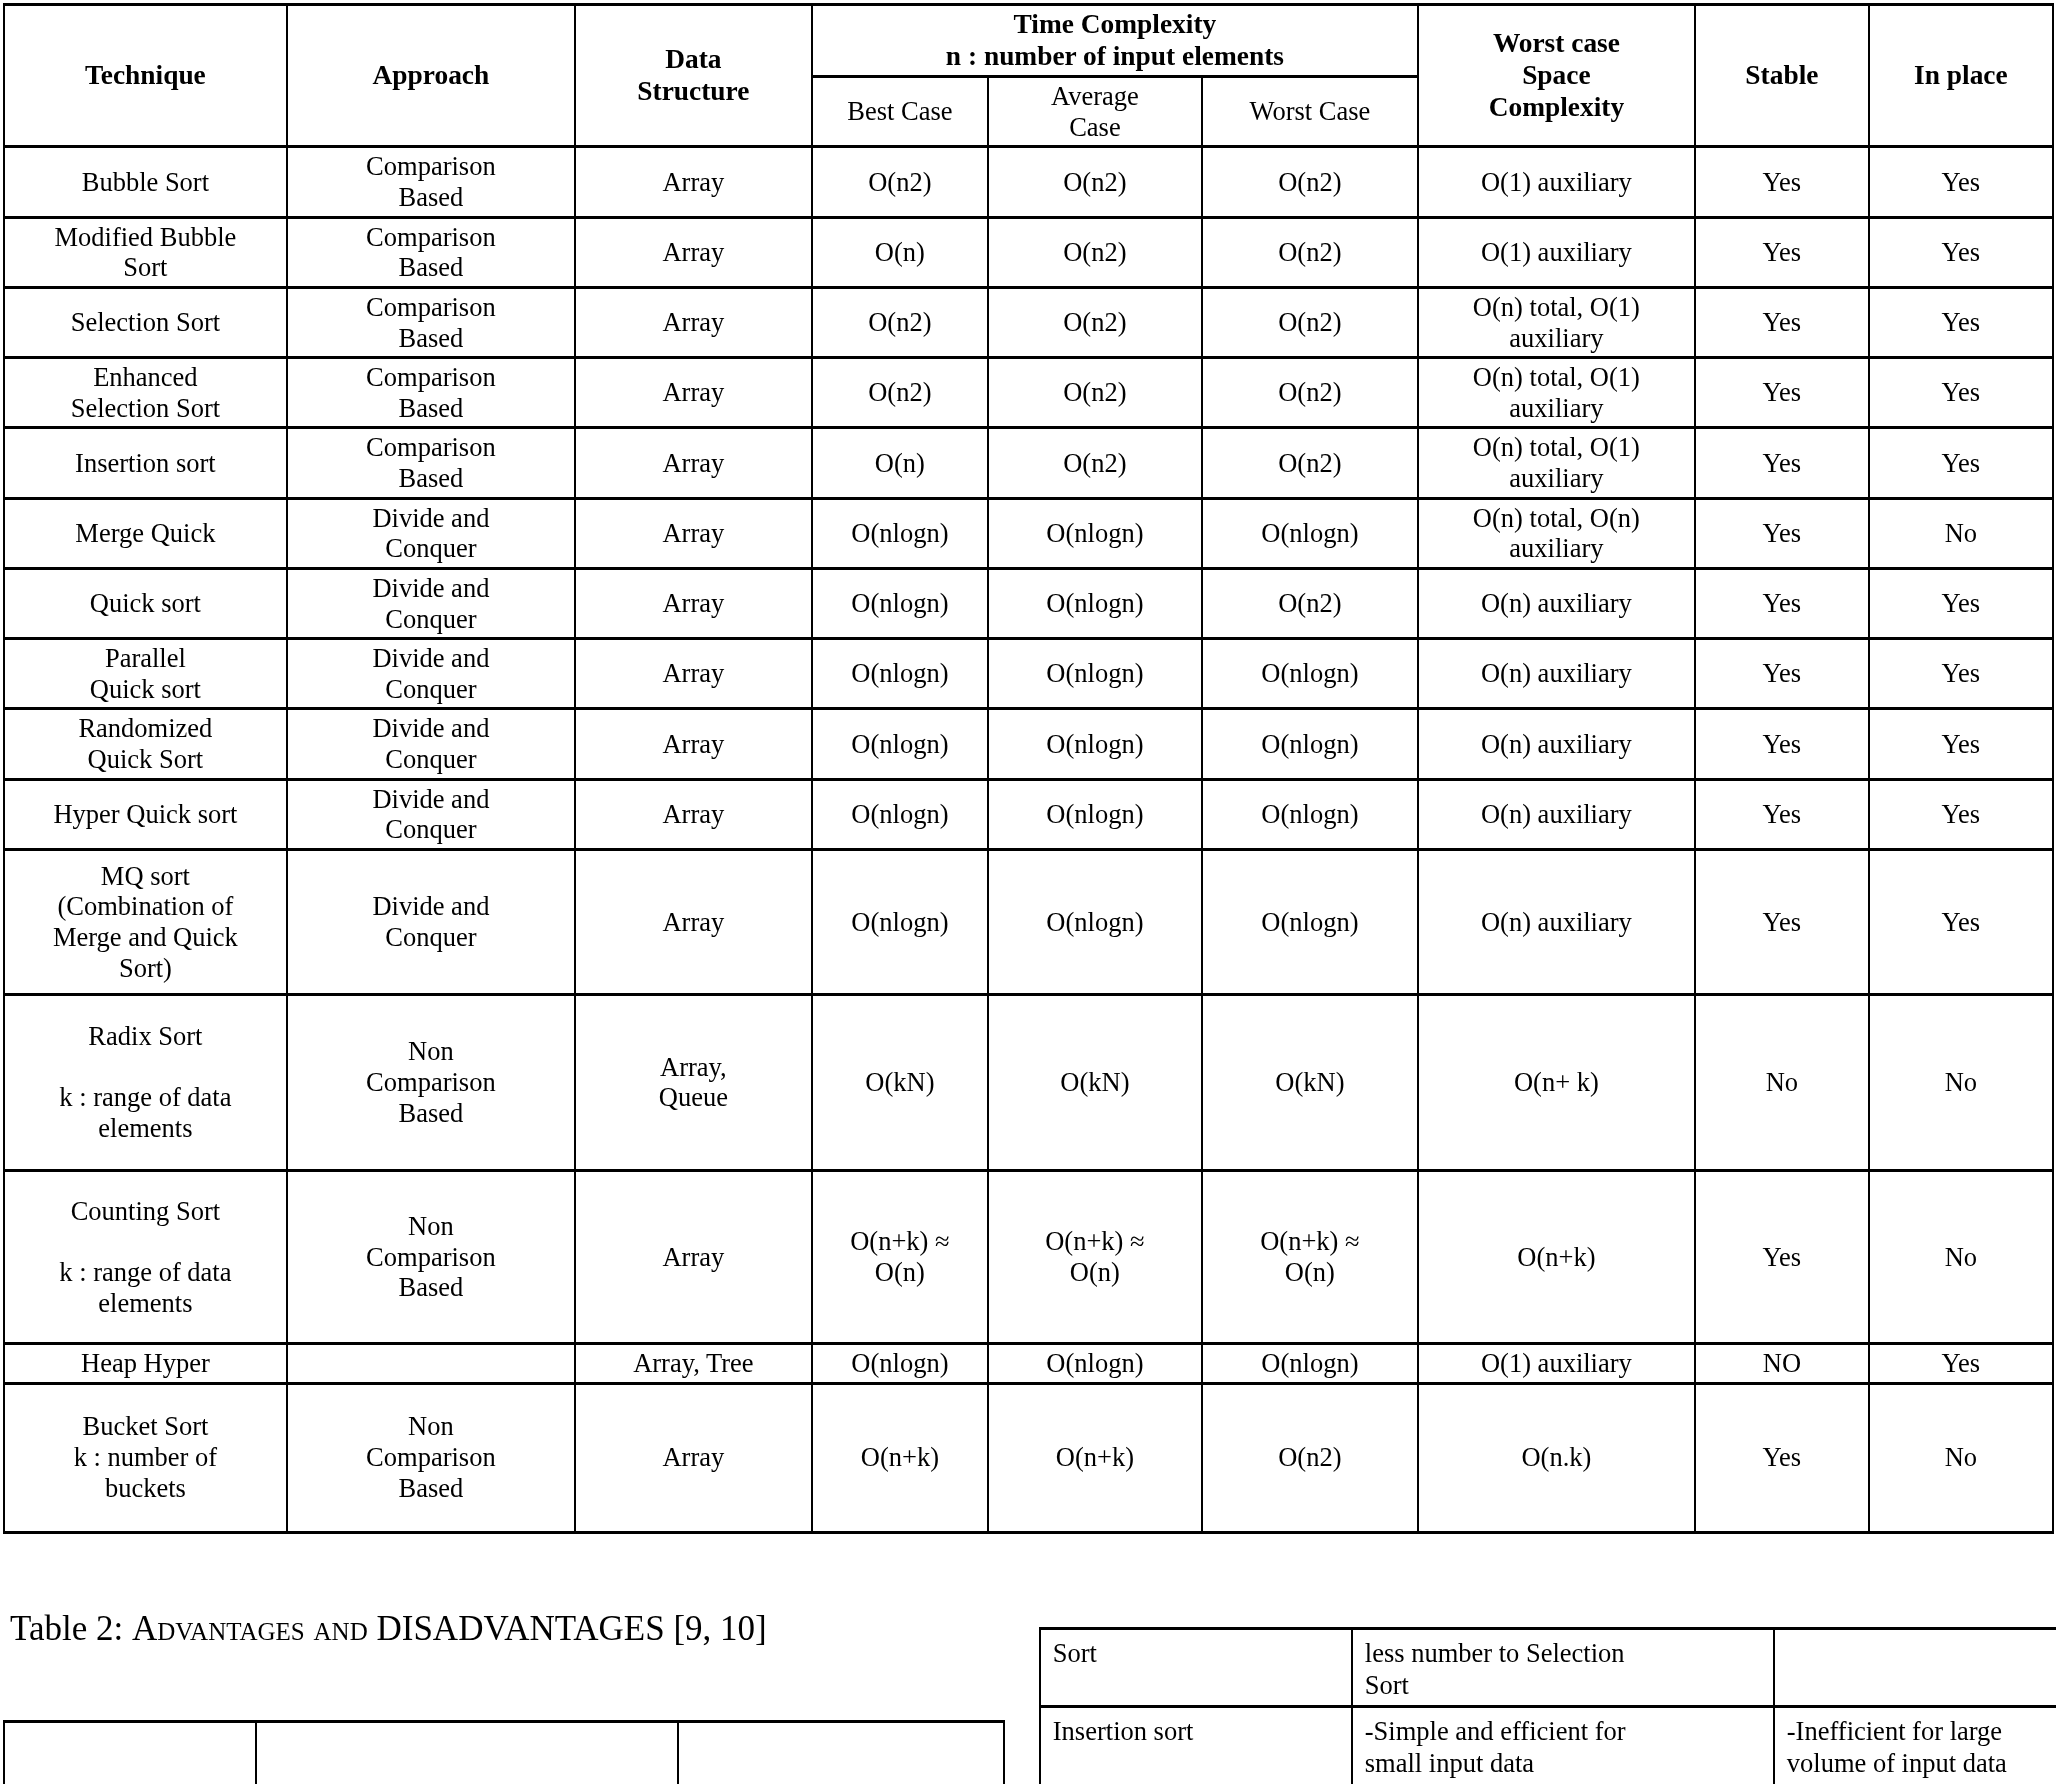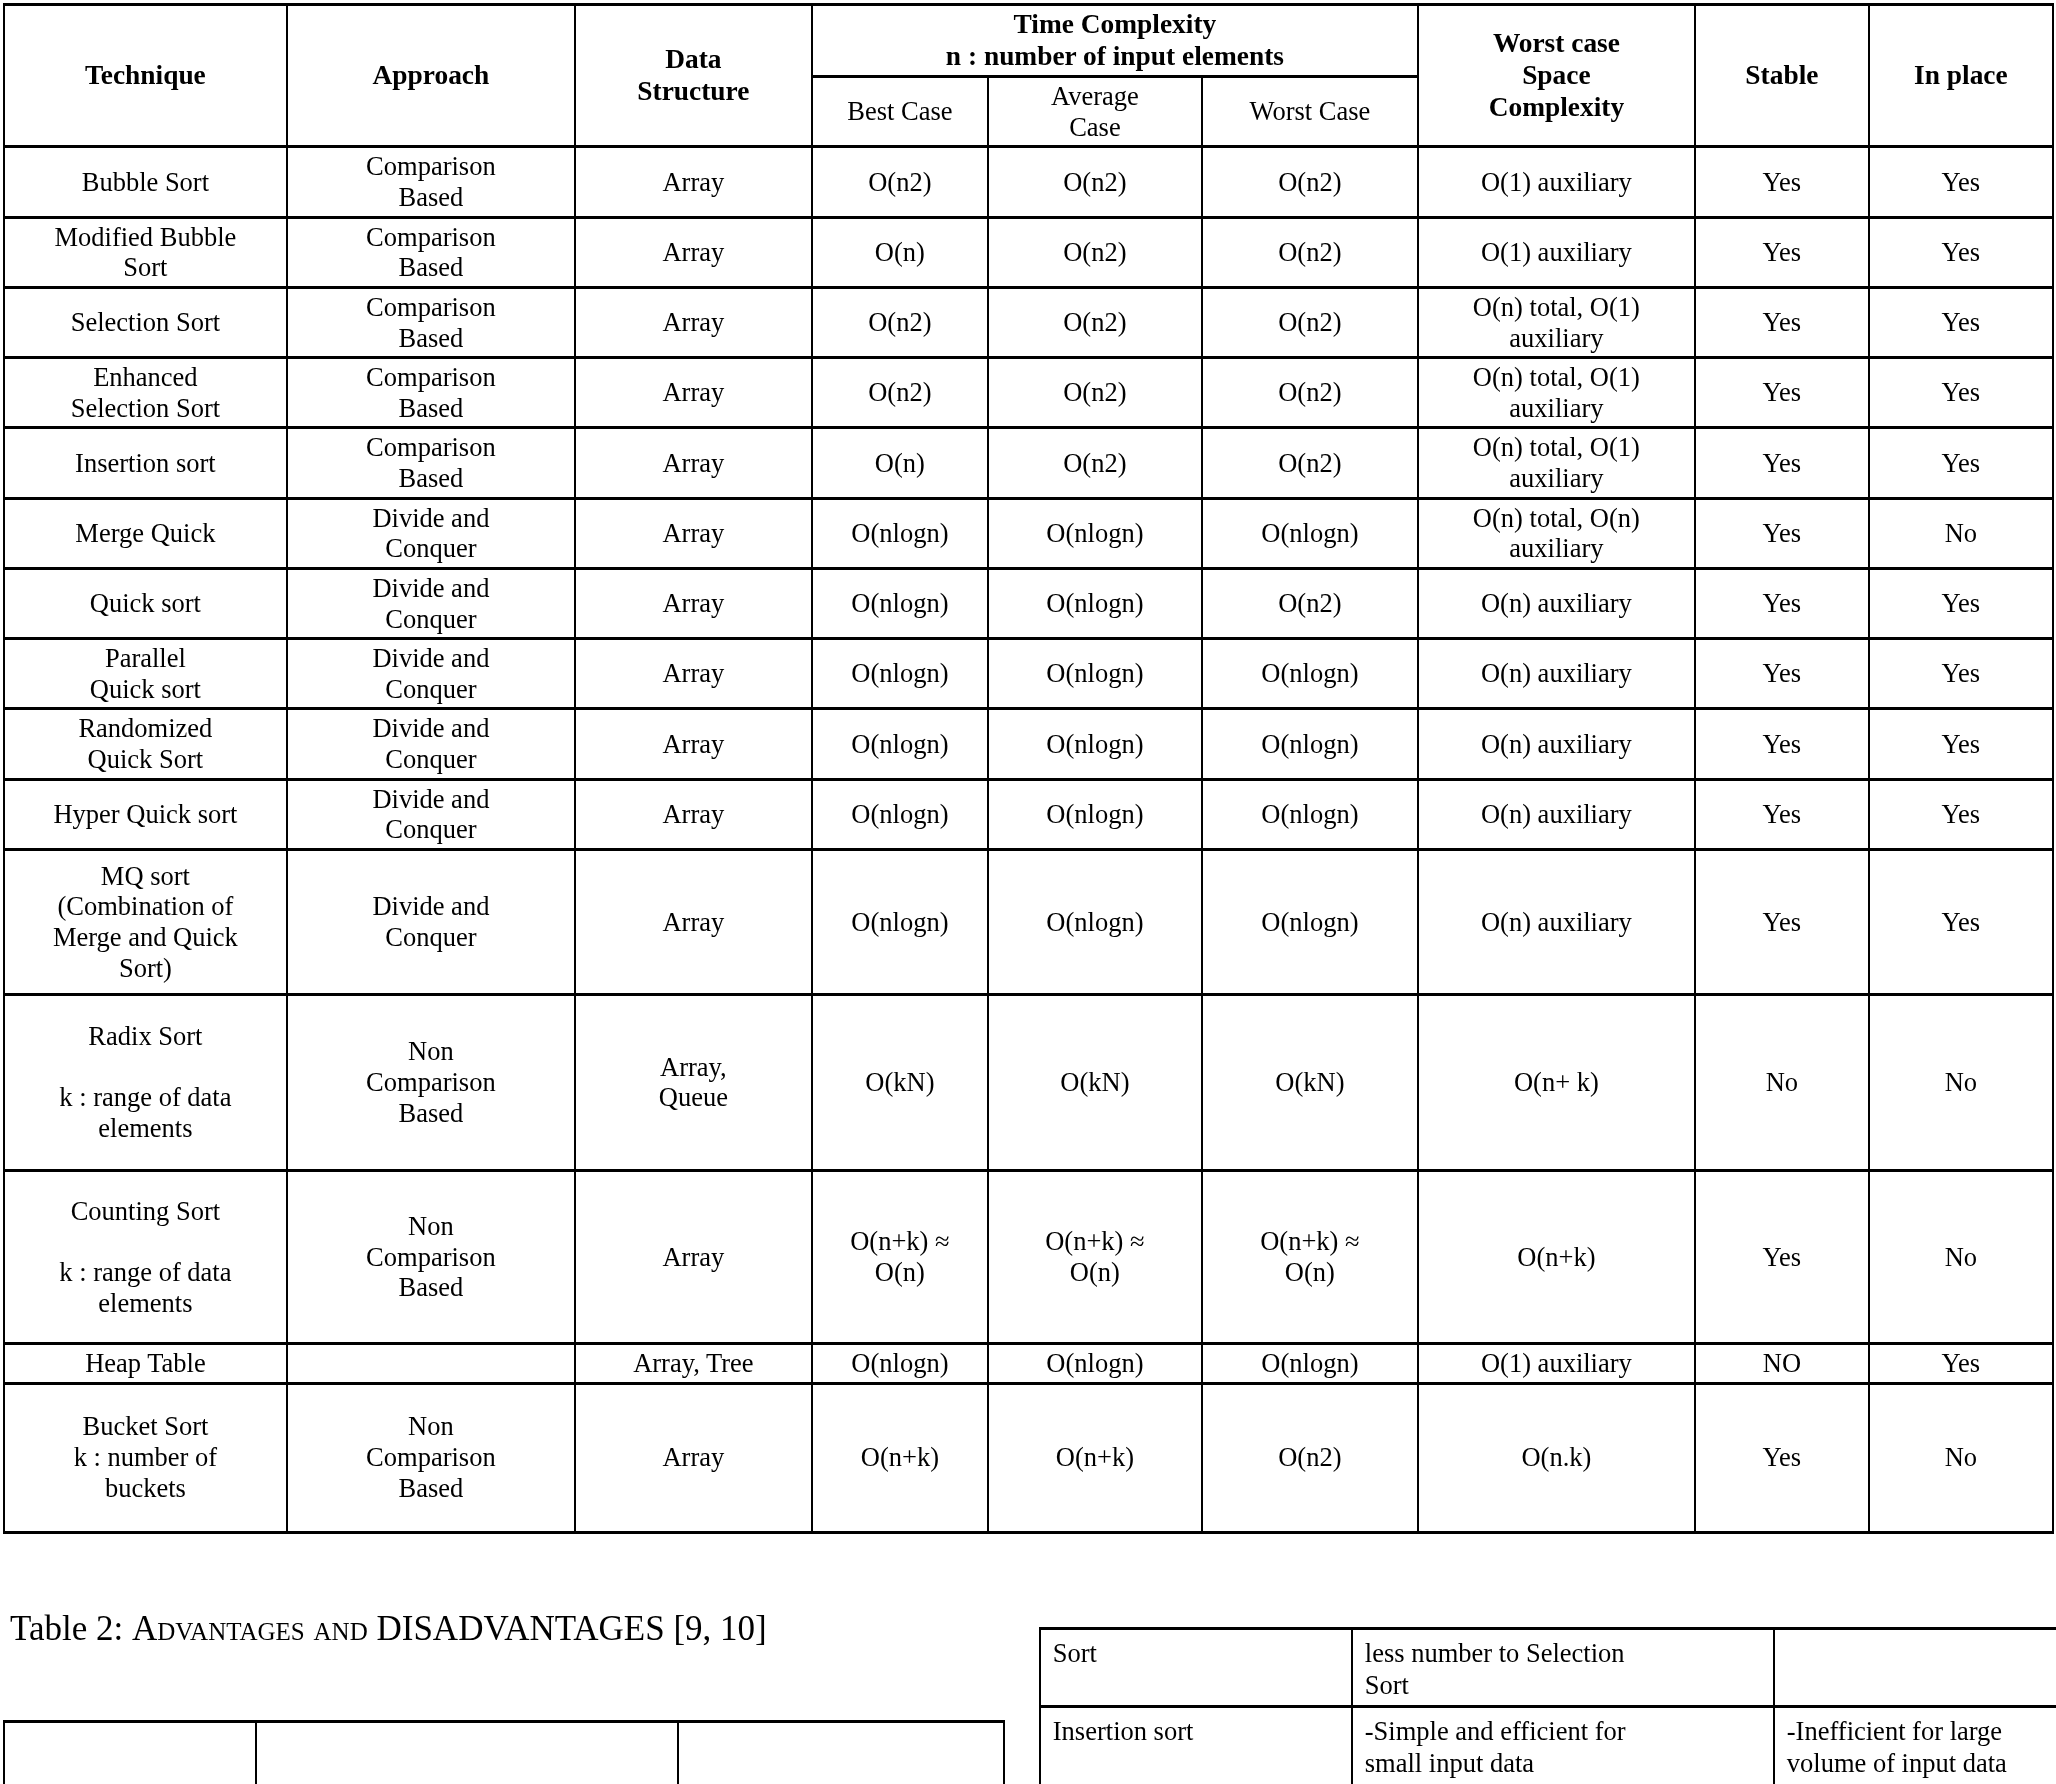--- a/index.html
+++ b/index.html
@@ -270,21 +270,21 @@
 O(n)</td>
           <td>O(n+k) ≈
 O(n)</td>
           <td>O(n+k) ≈
 O(n)</td>
           <td>O(n+k)</td>
           <td>Yes</td>
           <td>No</td>
         </tr>
         <tr style="height: 37px;">
-          <td>Heap Table</td>
+          <td>Heap Hyper</td>
           <td></td>
           <td>Array, Tree</td>
           <td>O(nlogn)</td>
           <td>O(nlogn)</td>
           <td>O(nlogn)</td>
           <td>O(1) auxiliary</td>
           <td>NO</td>
           <td>Yes</td>
         </tr>
         <tr style="height: 149px;">

